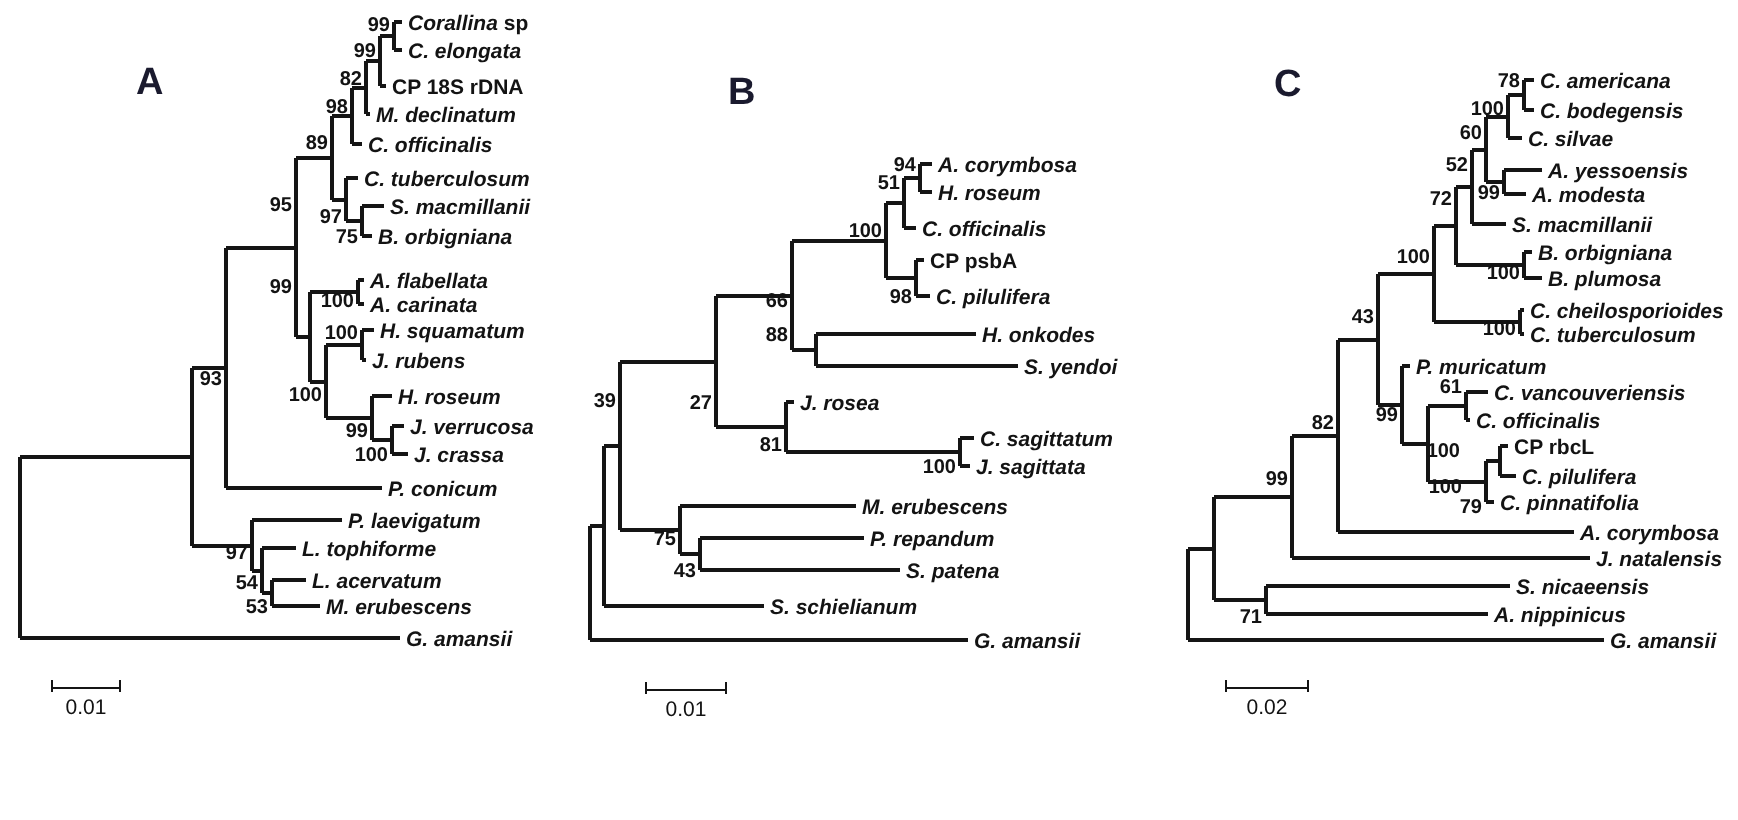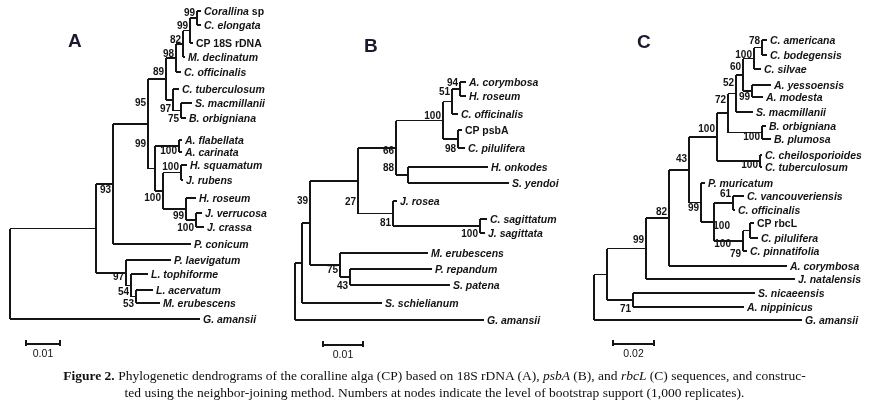--- a/index.html
+++ b/index.html
@@ -314,16 +314,14 @@
         <g>
           <line x1="613" y1="344" x2="654" y2="344" class="sb"></line>
           <line x1="613" y1="340" x2="613" y2="346" class="sb"></line>
           <line x1="654" y1="340" x2="654" y2="346" class="sb"></line>
           <text x="633.5" y="357" text-anchor="middle" class="sclab">0.02</text>
         </g>
       </g>
     </svg>
 
   <div class="caption">
-    <div><b>Figure 2.</b><span> Phylogenetic dendrograms of the coralline alga (CP) based on 18S rDNA (A), </span><i>psbA</i><span> (B), and </span><i>rbcL</i><span> (C) sequences, and construc-</span></div>
-    <div>ted using the neighbor-joining method. Numbers at nodes indicate the level of bootstrap support (1,000 replicates).</div>
   </div>
 </div>
 
 </body></html>

